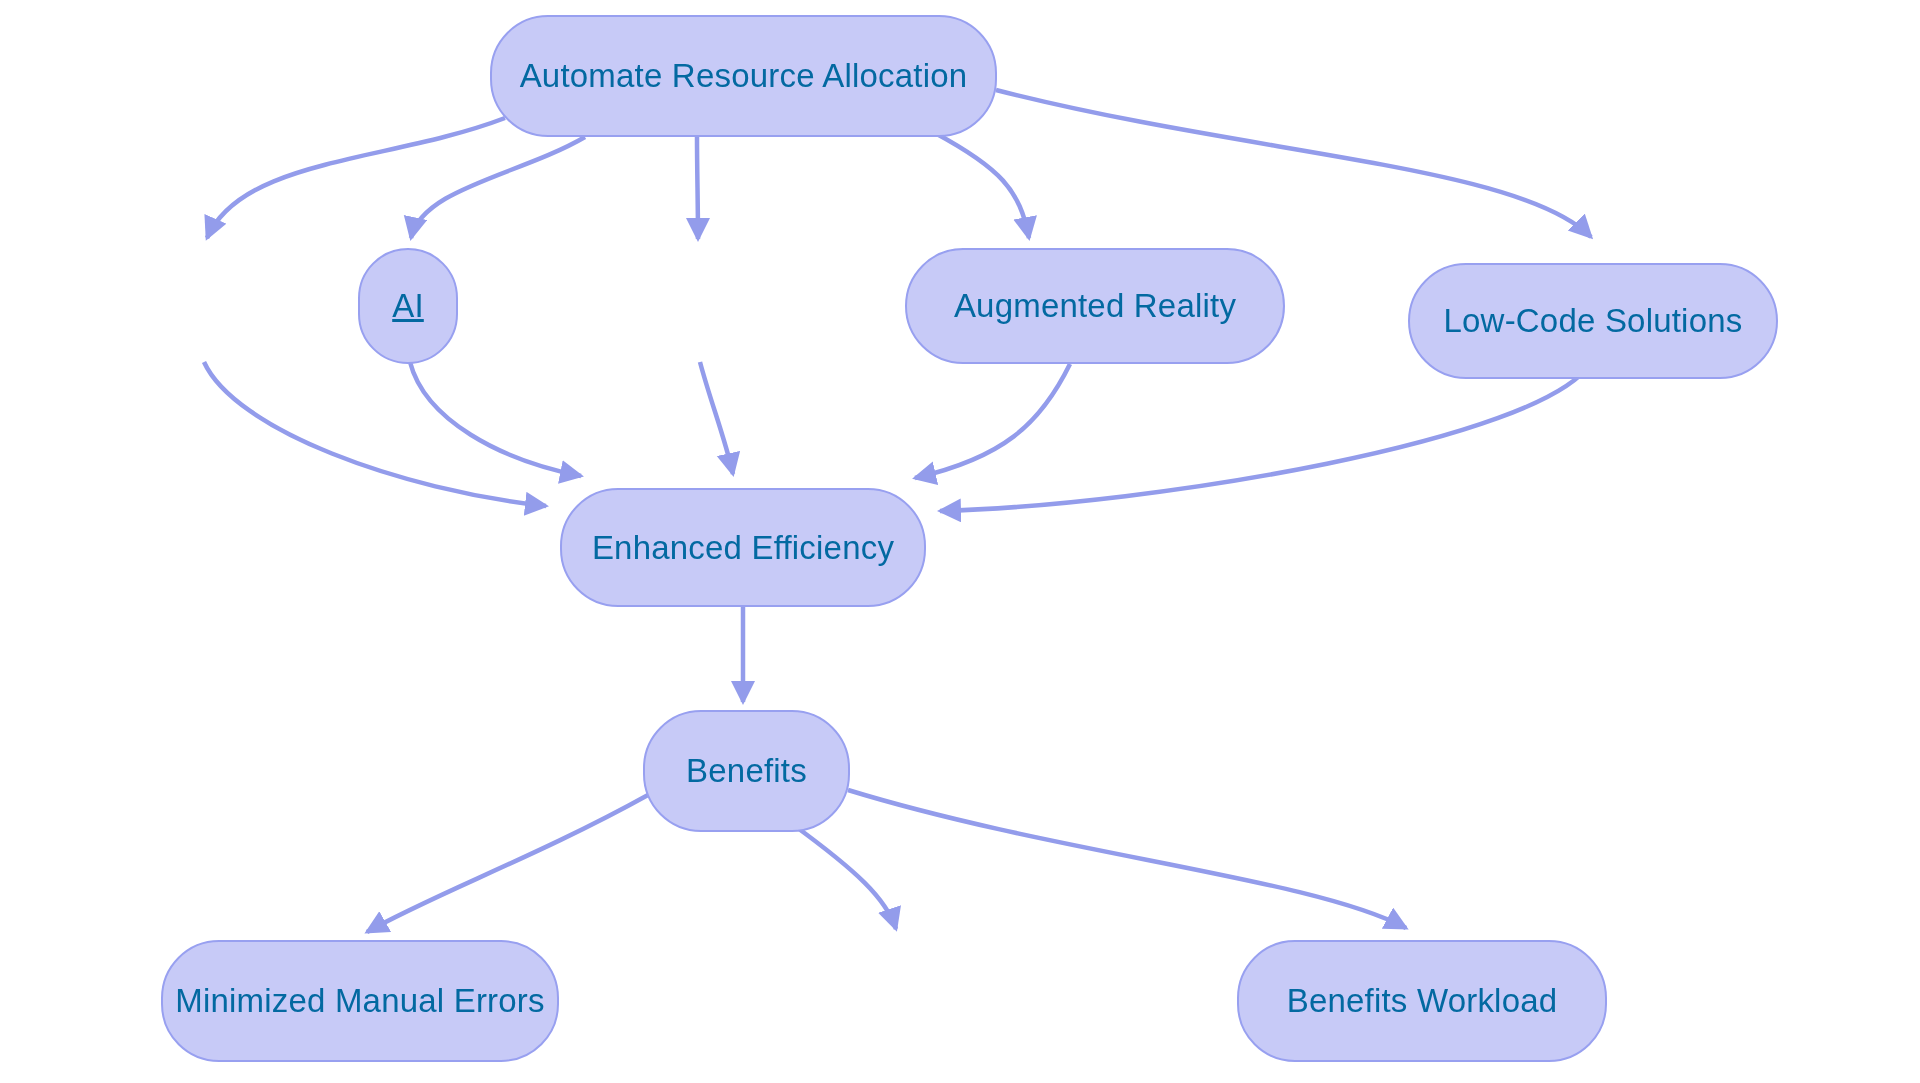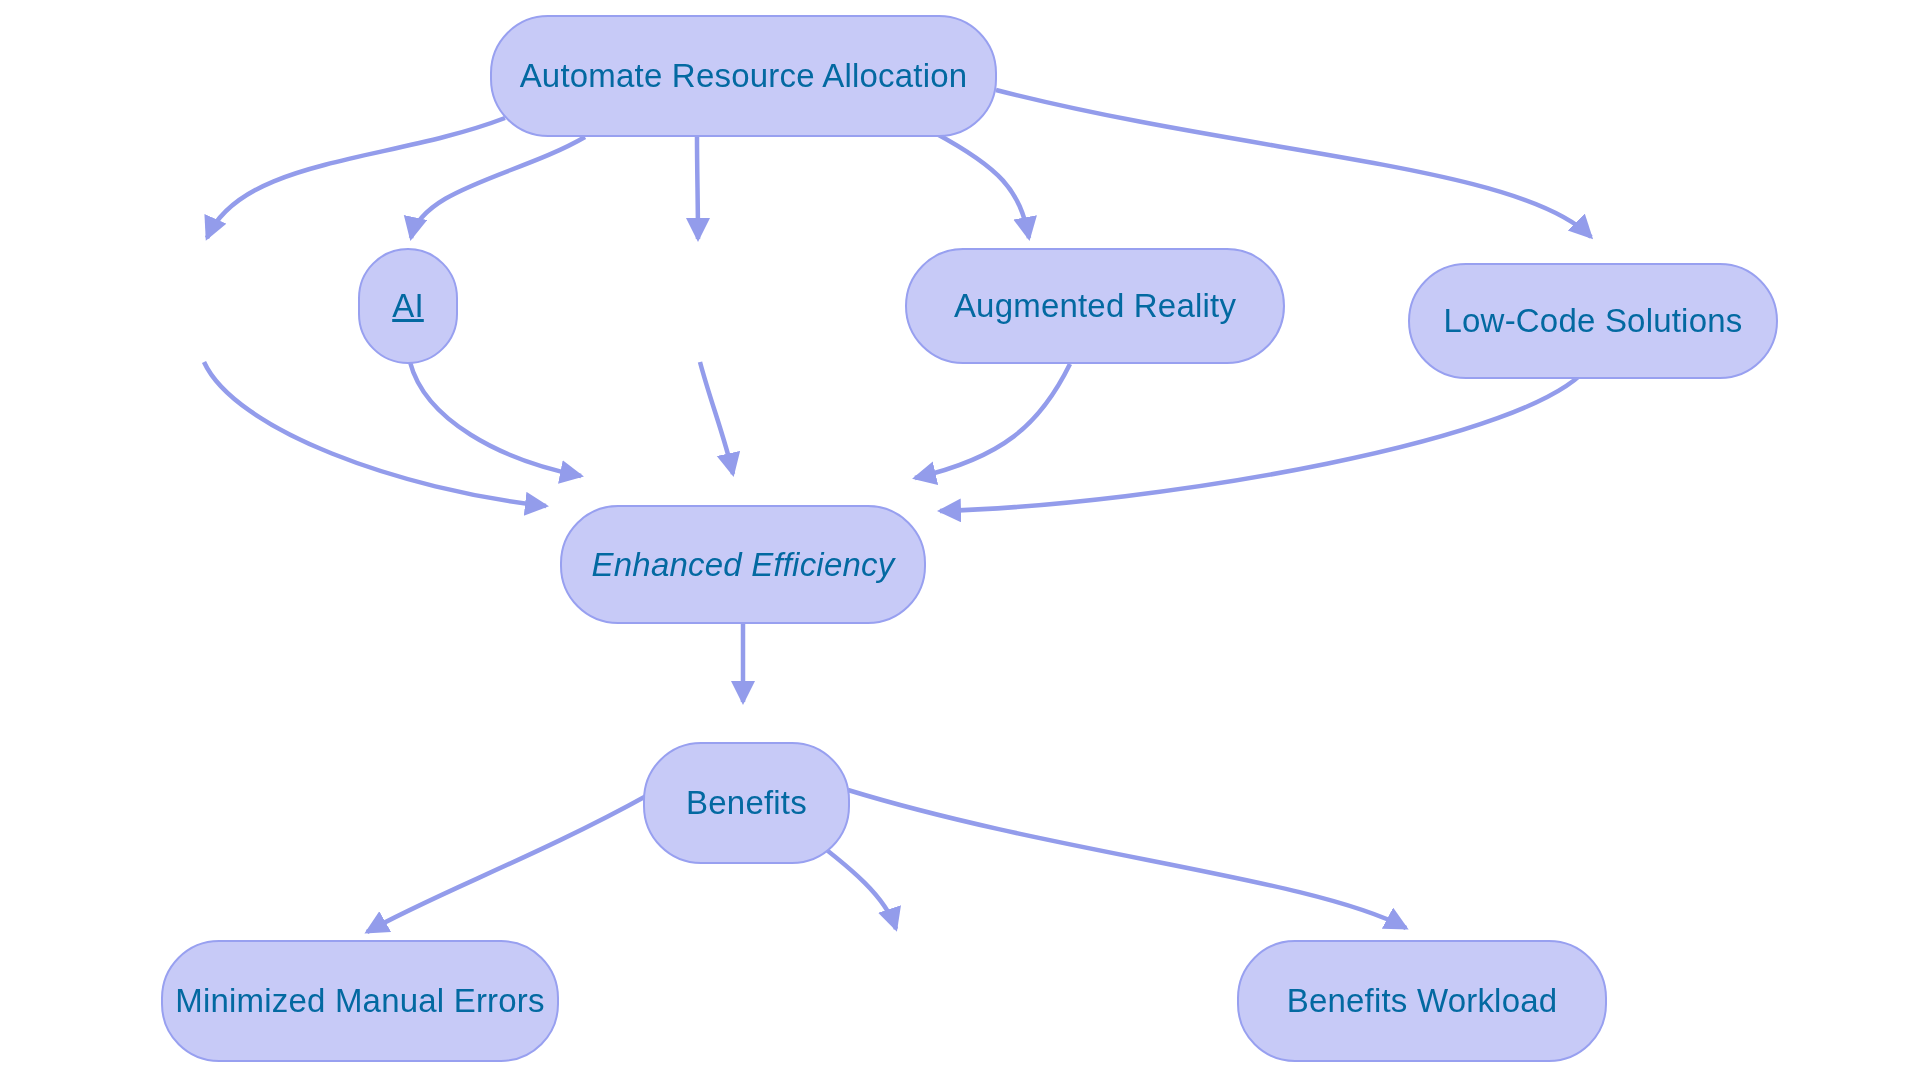--- a/index.html
+++ b/index.html
@@ -79,22 +79,22 @@
   <div class="node" style="left:490px; top:15px; width:507px; height:122px;">Automate Resource Allocation</div>
 
 
   <div class="node" style="left:358px; top:248px; width:100px; height:116px;text-decoration:underline;">AI</div>
 
 
   <div class="node" style="left:905px; top:248px; width:380px; height:116px;">Augmented Reality</div>
 
   <div class="node" style="left:1408px; top:248px; width:370px; height:116px;margin-top:15px;">Low-Code Solutions</div>
 
-  <div class="node" style="left:560px; top:505px; width:366px; height:119px;font-style:italic;">Enhanced Efficiency</div>
+  <div class="node" style="left:560px; top:488px; width:366px; height:119px;">Enhanced Efficiency</div>
 
-  <div class="node" style="left:643px; top:742px; width:207px; height:122px;text-align:right;">Benefits</div>
+  <div class="node" style="left:643px; top:710px; width:207px; height:122px;text-align:right;">Benefits</div>
 
   <div class="node" style="left:161px; top:940px; width:398px; height:122px;text-align:right;">Minimized Manual Errors</div>
 
 
   <div class="node" style="left:1237px; top:940px; width:370px; height:122px;">Benefits Workload</div>
 
 </div>
 
 </body></html>

